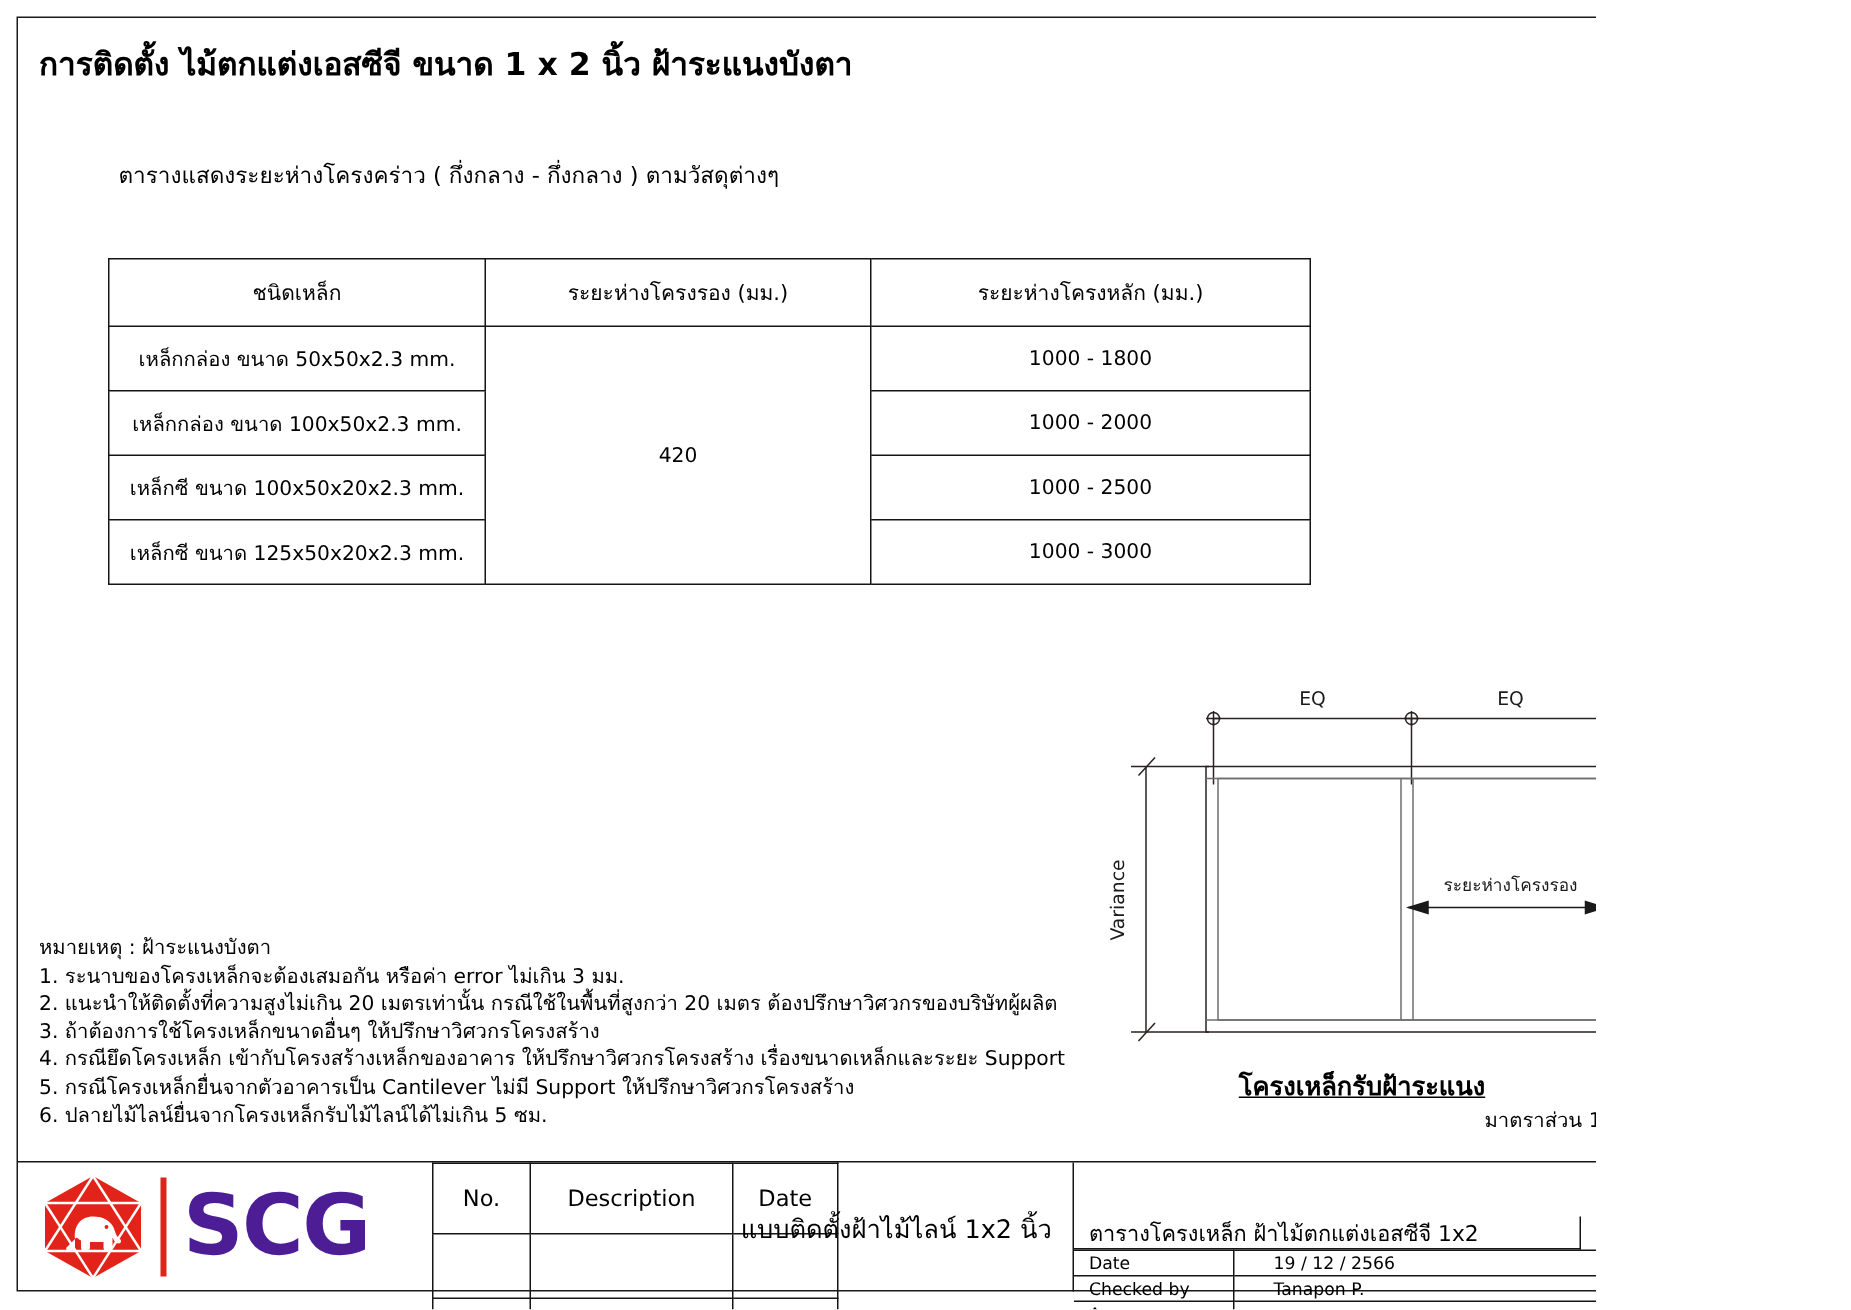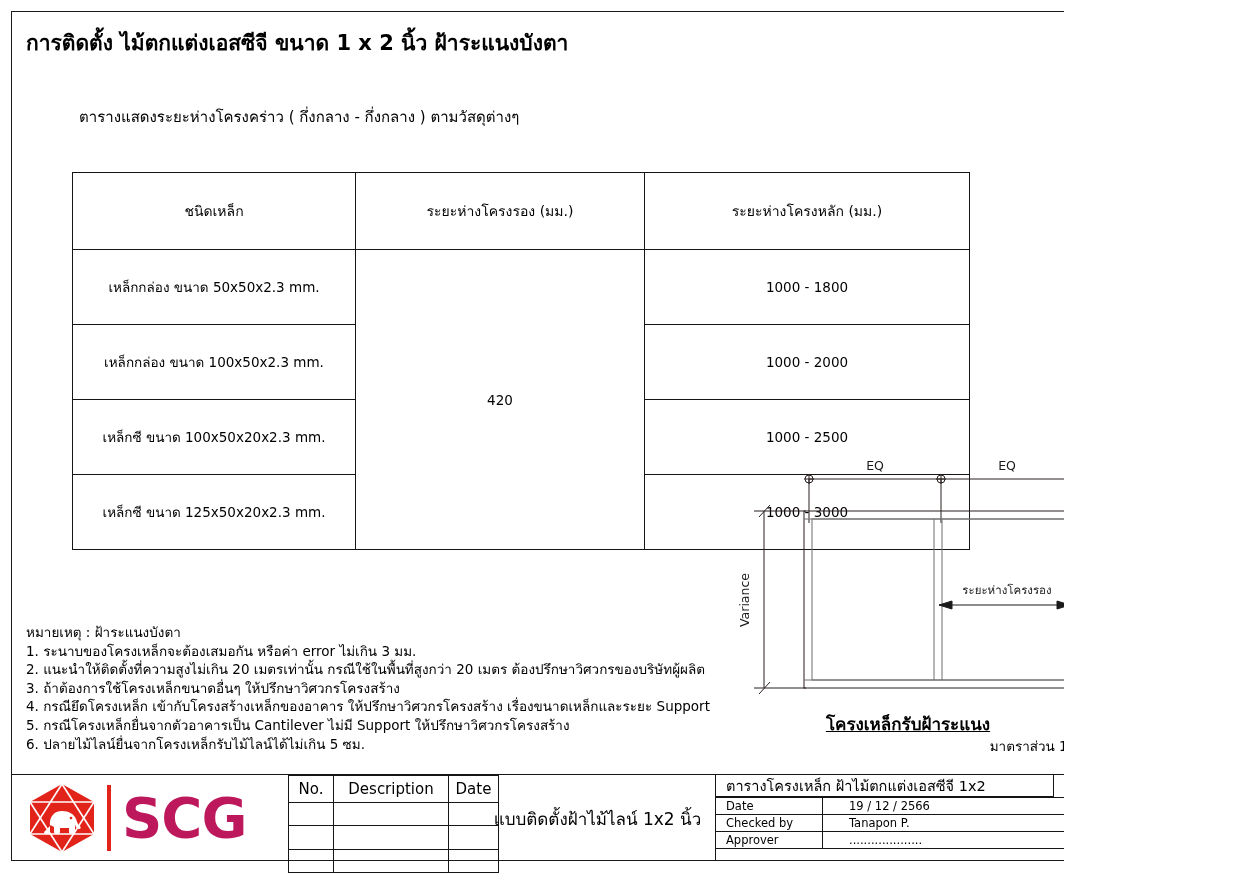--- a/index.html
+++ b/index.html
@@ -57,21 +57,21 @@
     top: 172px;
     border-collapse: collapse;
     table-layout: fixed;
   }
   #spec-table td, #spec-table th {
     border: 1.1px solid #151515;
     text-align: center;
     vertical-align: middle;
     font-weight: normal;
     font-size: 13.5px;
-    padding: 16px;
+    padding: 0;
   }
   #spec-table th { height: 44px; font-size: 14px; }
   #spec-table td { height: 42px; }
   .col-type  { width: 250px; }
   .col-sub   { width: 256px; }
   .col-main  { width: 292px; }
   .merged-750 { font-size: 17px; }
 
   
   #notes-block {
@@ -143,40 +143,40 @@
   #scg-sep {
     width: 4px;
     height: 66px;
     background: #e2231a;
     margin: 0 11px 0 9px;
     flex: 0 0 auto;
   }
   #scg-word {
     font-size: 56px;
     font-weight: bold;
-    color: #be185d;
+    color: #4c1d95;
     letter-spacing: -1px;
     line-height: 1;
     font-family: "DejaVu Sans", "Liberation Sans", sans-serif;
   }
 
   
   #rev-table {
     position: absolute;
     left: 276px;
     top: 0px;
     border-collapse: collapse;
     table-layout: fixed;
   }
   #rev-table th, #rev-table td {
     border: 1.1px solid #151515;
     font-size: 15px;
     font-weight: normal;
     text-align: center;
-    padding: 3px;
+    padding: 13px;
     height: 16.4px;
   }
   #rev-table th { height: 20px; }
   .rv-no { width: 38px; }
   .rv-desc { width: 108px; }
   .rv-date { width: 43px; }
 
   
   #dwg-name-cell {
     position: absolute;
@@ -203,20 +203,21 @@
   }
   #info-title {
     height: 22px;
     border-bottom: 1.1px solid #151515;
     border-right: 1.1px solid #151515;
     font-size: 14.5px;
     display: flex;
     align-items: center;
     padding-left: 10px;
     box-sizing: border-box;
+    margin-top: 36px;
   }
   #info-table {
     border-collapse: collapse;
     table-layout: fixed;
     width: 338px;
   }
   #info-table td {
     border: 1.1px solid #151515;
     border-left: none;
     font-size: 11.5px;

